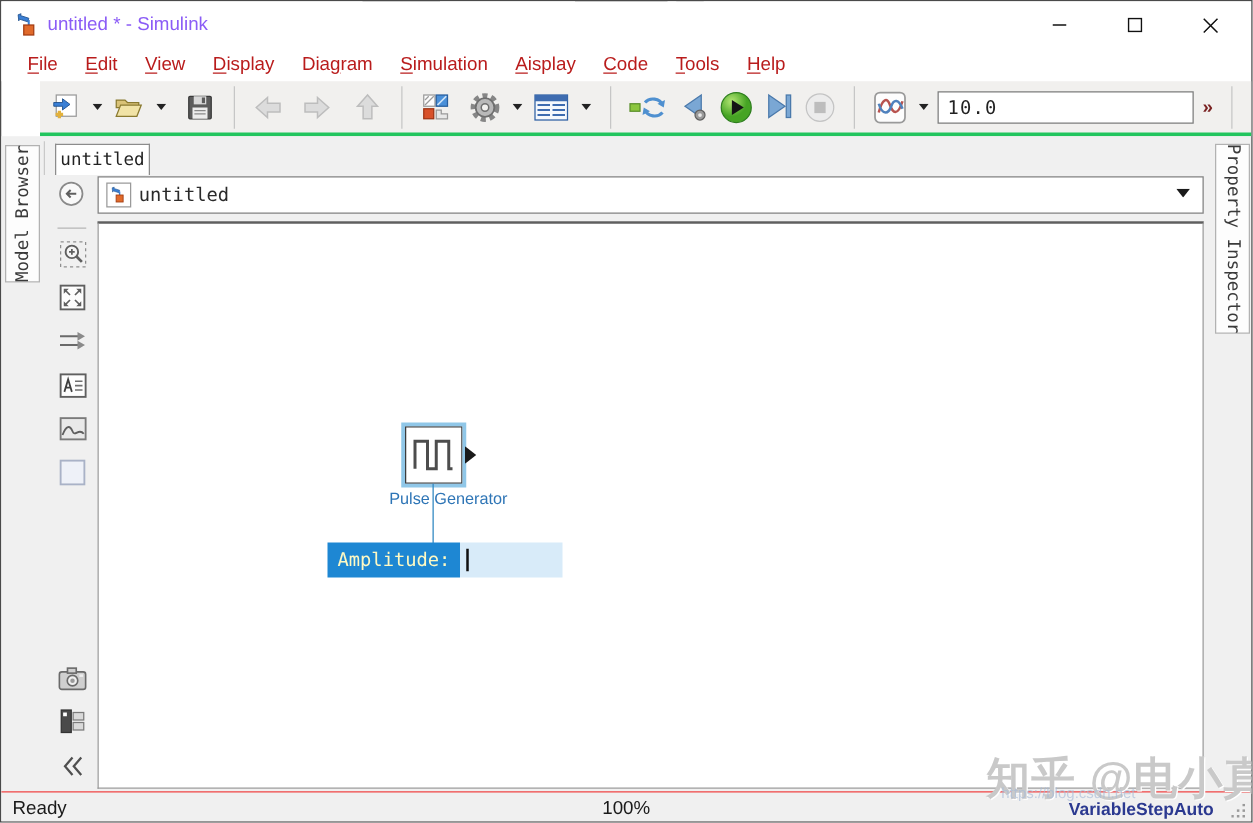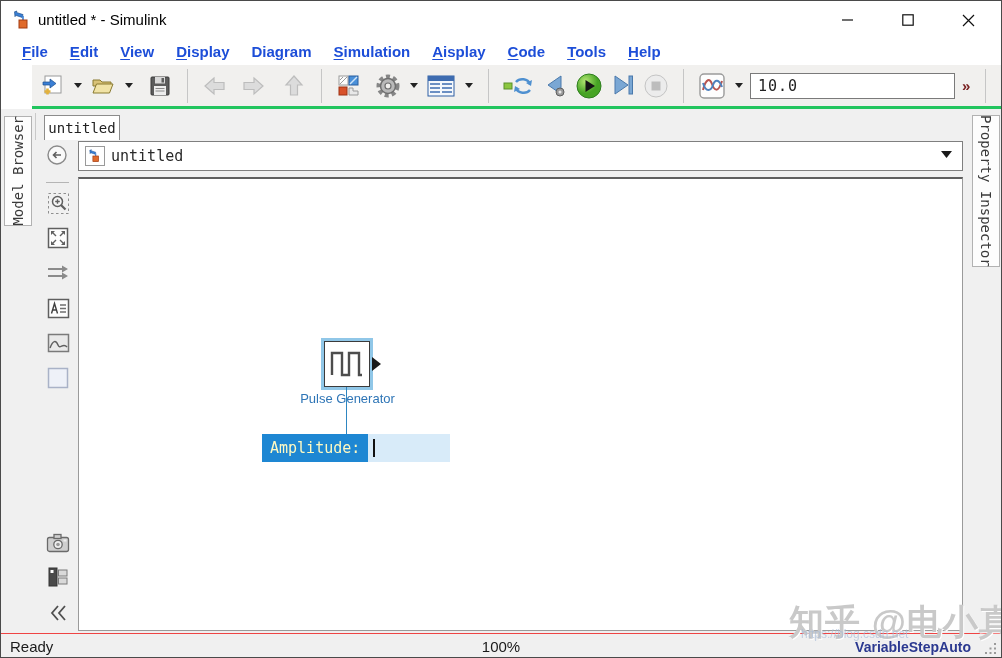--- a/index.html
+++ b/index.html
@@ -4,29 +4,29 @@
 <style>
   html,body{margin:0;padding:0;background:#888;}
   #window{
     position:relative;width:1002px;height:658px;background:#ffffff;
     border:1px solid #4a4a4a;box-sizing:border-box;overflow:hidden;
     font-family:"Liberation Sans",sans-serif;color:#111;
   }
   
   .titlebar{position:absolute;left:0;top:0;width:100%;height:38px;background:#fff;}
   .title-icon{position:absolute;left:11px;top:9px;width:20px;height:20px;}
-  .title-text{position:absolute;left:37px;top:10px;font-size:15px;color:#000000;}
+  .title-text{position:absolute;left:37px;top:10px;font-size:15px;color:#8b5cf6;}
   .winbtn{position:absolute;top:0;width:46px;height:38px;display:flex;align-items:center;justify-content:center;}
   .winbtn svg{display:block;}
   #btn-min{left:824px;} #btn-max{left:884px;} #btn-close{left:944px;}
   
   .artifact{position:absolute;background:#3a3a3a;}
   
   .menubar{position:absolute;left:0;top:38px;width:100%;height:26px;background:#fff;display:flex;align-items:center;padding-left:10px;box-sizing:border-box;}
-  .menu-item{font-size:15px;color:#1d4ed8;padding:2px 11px 3px 11px;cursor:default;font-weight:bold;}
+  .menu-item{font-size:15px;color:#b91c1c;padding:2px 11px 3px 11px;cursor:default;}
   .menu-item .mn{text-decoration:underline;text-underline-offset:2px;}
   
   .toolbar{position:absolute;left:0;top:64px;width:100%;height:44px;background:#f1f0ee;border-bottom:3px solid #22c55e;
     display:flex;align-items:center;padding-left:6px;box-sizing:border-box;gap:5px;margin-left:31px;}
   .tbtn{width:28px;height:28px;display:flex;align-items:center;justify-content:center;flex:0 0 auto;}
   .caret{width:13px;height:28px;display:flex;align-items:center;justify-content:center;flex:0 0 auto;}
   .tsep{width:1px;height:34px;background:#c6c6c6;margin:0 8px;flex:0 0 auto;}
   .stoptime{width:196px;height:24px;border:1px solid #7a7a7a;background:#fff;font-family:"DejaVu Sans Mono",monospace;
     font-size:15px;padding:0 0 0 7px;color:#222;letter-spacing:1px;flex:0 0 auto;}
   .overflow{font-size:15px;font-weight:bold;color:#7a2222;padding:0 2px;flex:0 0 auto;}
@@ -54,21 +54,21 @@
   
   .palette-item{position:absolute;left:45px;width:24px;height:24px;display:flex;align-items:center;justify-content:center;}
   .palette-sep{position:absolute;left:45px;width:23px;height:1px;background:#b5b5b5;}
   
   .canvas{position:absolute;left:77px;top:176px;width:885px;height:454px;background:#fff;
     border-top:2px solid #5f5f5f;border-left:1px solid #9a9a9a;border-right:1px solid #9a9a9a;border-bottom:1px solid #9a9a9a;box-sizing:border-box;}
   .block-wrap{position:absolute;left:245px;top:162px;width:46px;height:46px;}
   .block{width:46px;height:46px;background:#fff;border:1.5px solid #3b3b3b;box-sizing:border-box;
     outline:3px solid #90c7e8;display:flex;align-items:center;justify-content:center;}
   .outport{position:absolute;left:48px;top:16px;}
-  .block-label{position:absolute;left:210px;top:212px;width:117px;text-align:center;
+  .block-label{position:absolute;left:210px;top:212px;width:117px;text-align:right;
     font-size:13px;line-height:15px;color:#2e75b6;z-index:2;}
   .callout-line{position:absolute;left:267px;top:208px;width:1px;height:49px;background:#2e86c1;z-index:1;}
   .param-editor{position:absolute;left:183px;top:255px;height:28px;display:flex;z-index:3;}
   .param-label{background:#1e87d3;color:#fef9c3;font-family:"DejaVu Sans Mono",monospace;font-size:15px;
     display:flex;align-items:center;padding:0 8px;}
   .param-input{width:82px;background:#d8ebf9;position:relative;}
   .param-cursor{position:absolute;left:5px;top:5px;width:2px;height:18px;background:#111;}
   
   .statusbar{position:absolute;left:0;top:632px;width:100%;height:26px;background:#f0f0f0;border-top:1px solid #ef4444;box-sizing:border-box;}
   .status-left{position:absolute;left:9px;top:4px;font-size:15px;color:#1a1a1a;}

